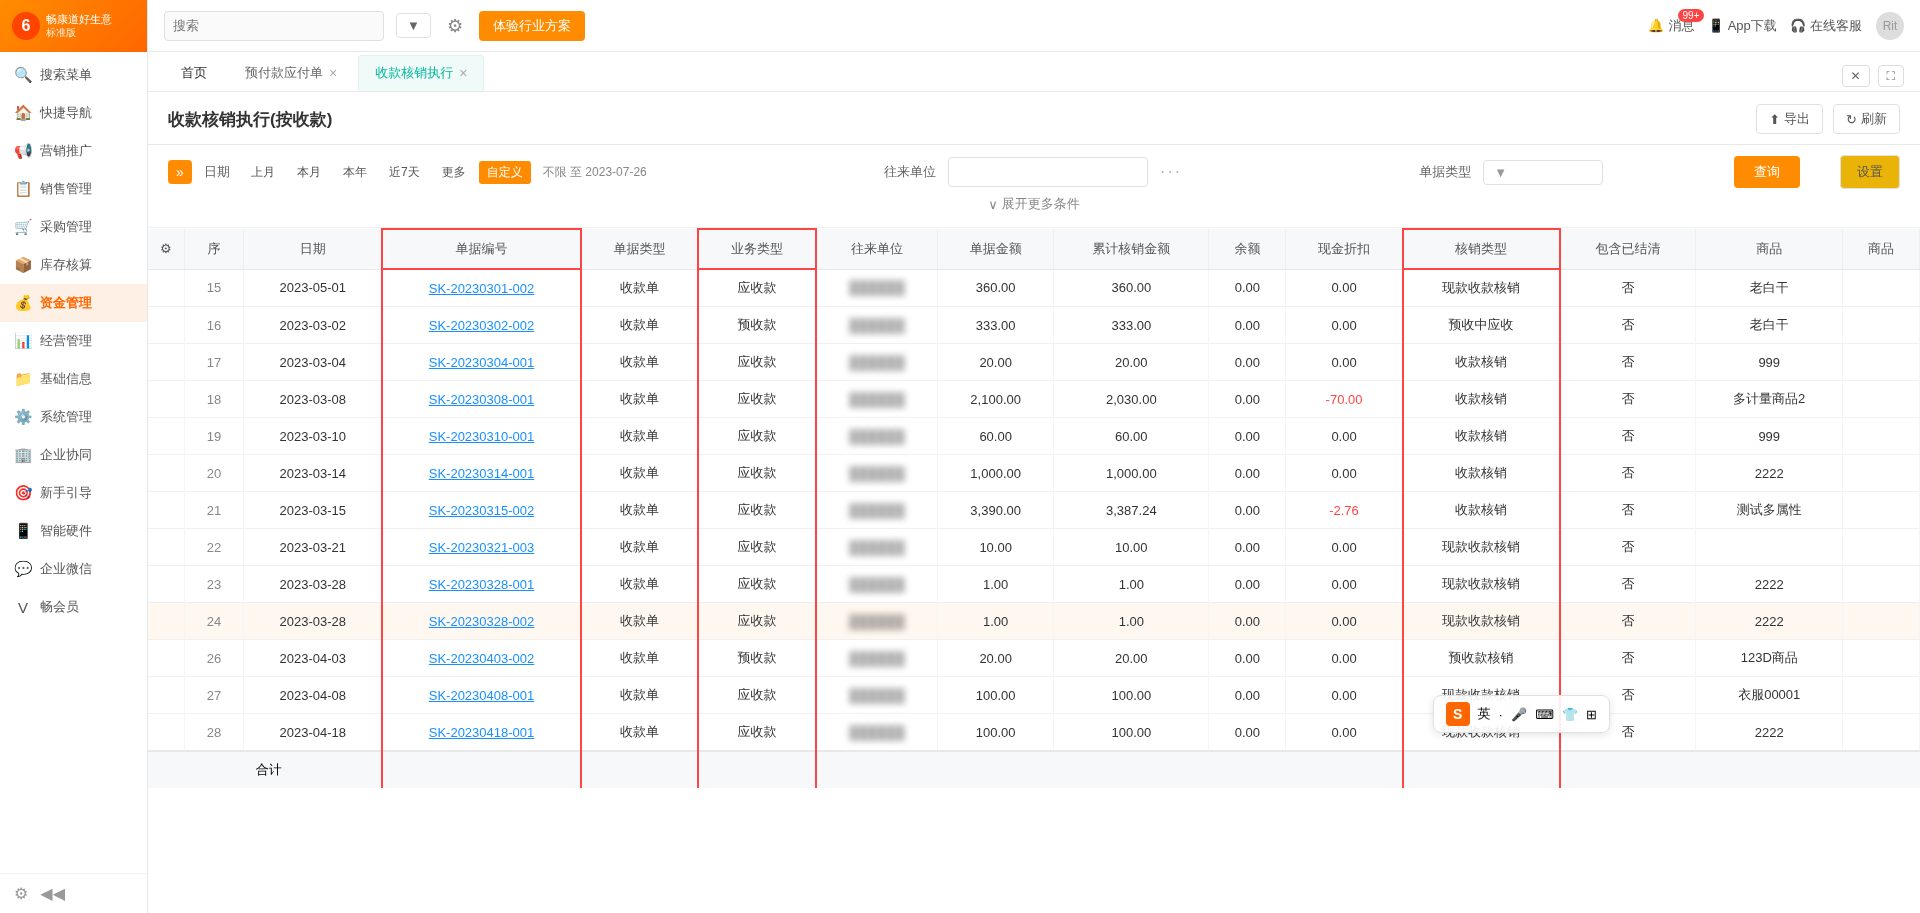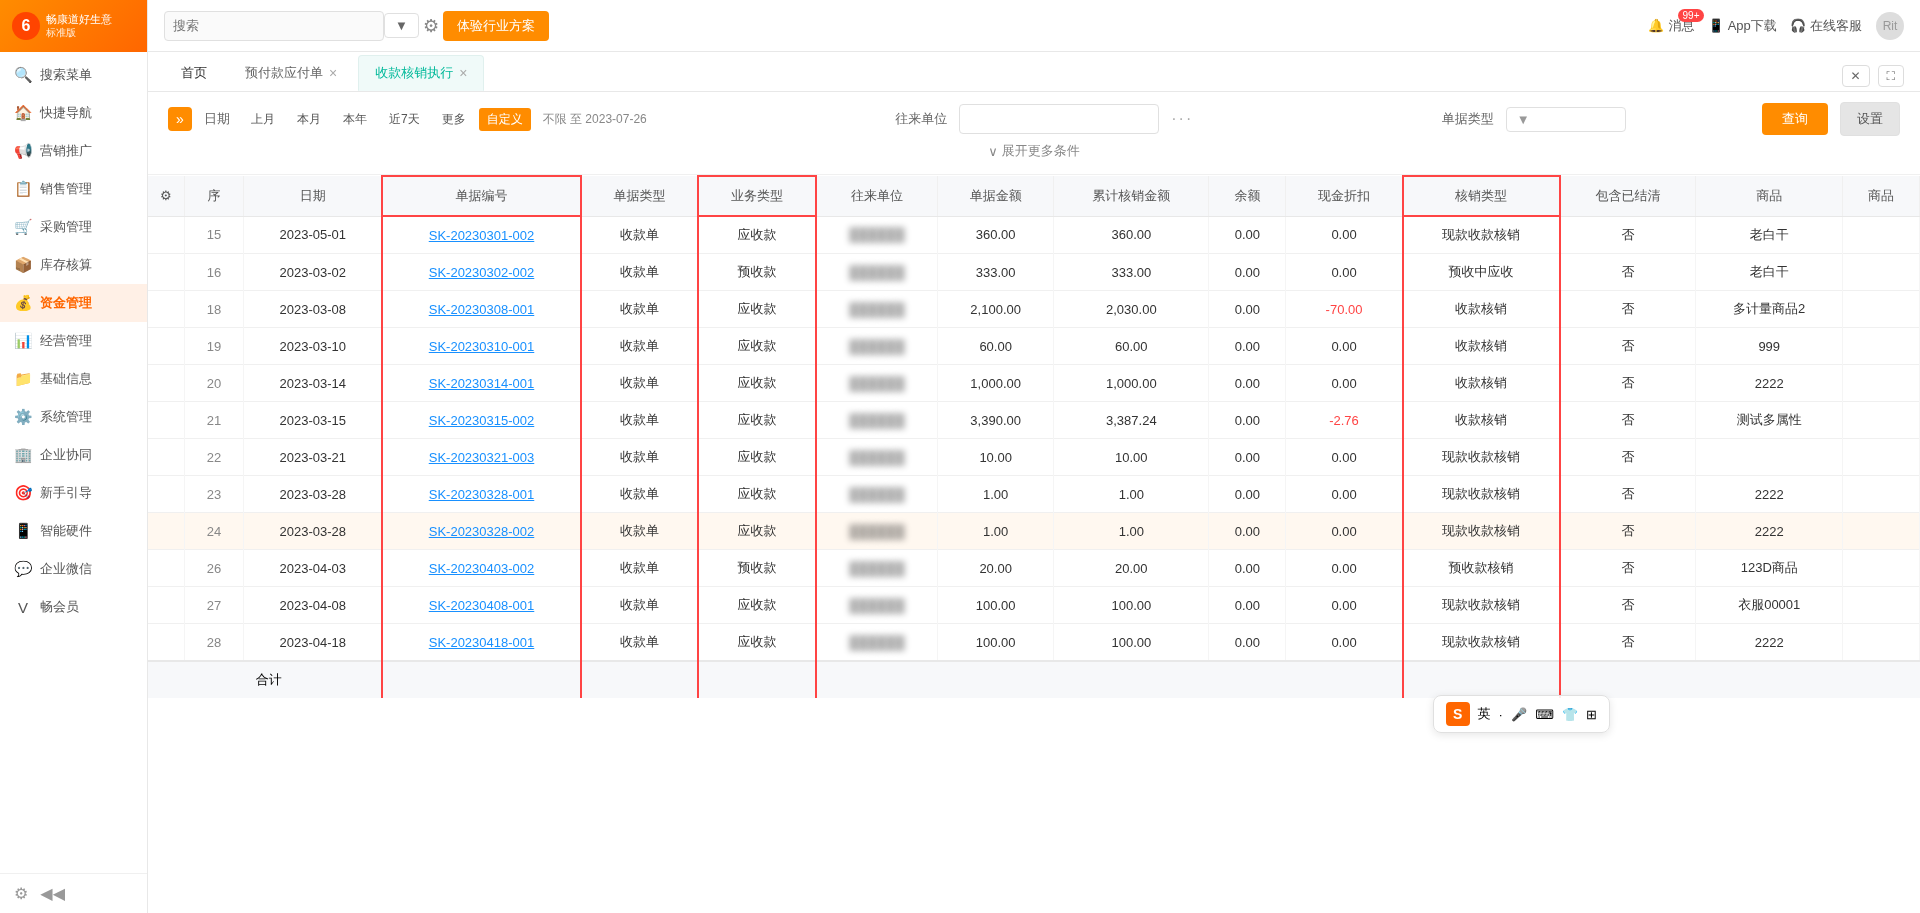--- a/index.html
+++ b/index.html
@@ -57,20 +57,21 @@
     
     .main { flex: 1; display: flex; flex-direction: column; overflow: hidden; }
 
     
     .topbar {
       height: 52px;
       background: #fff;
       border-bottom: 1px solid #e8e8e8;
       display: flex; align-items: center;
       padding: 0 16px;
+      gap: 12px;
     }
     .topbar-search {
       flex: 1; max-width: 220px;
       height: 30px; border: 1px solid #e0e0e0; border-radius: 4px;
       padding: 0 8px; color: #999; background: #fafafa;
     }
     .topbar-dropdown {
       display: flex; align-items: center; gap: 4px;
       border: 1px solid #e0e0e0; border-radius: 4px;
       padding: 4px 10px; cursor: pointer; color: #666;
@@ -177,22 +178,22 @@
       display: flex; align-items: center; gap: 4px;
       border: 1px solid #e0e0e0; border-radius: 4px;
       padding: 4px 10px; cursor: pointer; background: #fff;
       min-width: 120px; color: #999;
     }
     .filter-query-btn {
       background: #ff8c00; color: #fff; border: none; border-radius: 4px;
       padding: 7px 20px; cursor: pointer; font-size: 13px; font-weight: 500;
     }
     .filter-set-btn {
-      border: 1px solid #e0e0e0; background: #e5e5e5; border-radius: 4px;
-      padding: 7px 16px; cursor: pointer; font-size: 13px; color: #555;
+      border: 1px solid #e0e0e0; background: #eab308; border-radius: 4px;
+      padding: 7px 16px; cursor: pointer; font-size: 13px; color: #555; margin-left: 28px;
     }
     .expand-row {
       display: flex; align-items: center; justify-content: center;
       padding: 6px 0 4px;
       cursor: pointer; color: #888; font-size: 12px; gap: 4px;
     }
 
     
     .table-container {
       flex: 1;
@@ -385,20 +386,33 @@
     </div>
     <div class="tab-spacer"></div>
     <div class="tab-actions">
       <button class="tab-action-btn">✕</button>
       <button class="tab-action-btn">⛶</button>
     </div>
   </div>
 
   <div class="main-content-wrap">
 
+    <div class="page-header">
+      <div class="page-title">收款核销执行(按收款)</div>
+      <div class="page-actions">
+        <button class="page-action-btn">
+          <span>⬆</span>
+          <span>导出</span>
+        </button>
+        <button class="page-action-btn">
+          <span>↻</span>
+          <span>刷新</span>
+        </button>
+      </div>
+    </div>
 
     <div class="filter-bar">
       <div class="filter-row">
         <div class="filter-toggle">»</div>
         <span class="filter-label">日期</span>
         <div class="filter-dates">
           <button class="filter-date-btn">上月</button>
           <button class="filter-date-btn">本月</button>
           <button class="filter-date-btn">本年</button>
           <button class="filter-date-btn">近7天</button>
@@ -478,20 +492,37 @@
       <td class="">333.00</td>
       <td>0.00</td>
       <td class="">0.00</td>
       <td style="border-left:2px solid #ff4444;border-right:2px solid #ff4444;">预收中应收</td>
       <td>否</td>
       <td>老白干</td>
       <td></td>
     </tr>
             <tr>
       <td></td>
+      <td class="row-num-col">17</td>
+      <td>2023-03-04</td>
+      <td class="link-cell" style="border-left:2px solid #ff4444;border-right:2px solid #ff4444;">SK-20230304-001</td>
+      <td>收款单</td>
+      <td style="border-left:2px solid #ff4444;border-right:2px solid #ff4444;">应收款</td>
+      <td class="blurred">██████</td>
+      <td class="">20.00</td>
+      <td class="">20.00</td>
+      <td>0.00</td>
+      <td class="">0.00</td>
+      <td style="border-left:2px solid #ff4444;border-right:2px solid #ff4444;">收款核销</td>
+      <td>否</td>
+      <td>999</td>
+      <td></td>
+    </tr>
+            <tr>
+      <td></td>
       <td class="row-num-col">18</td>
       <td>2023-03-08</td>
       <td class="link-cell" style="border-left:2px solid #ff4444;border-right:2px solid #ff4444;">SK-20230308-001</td>
       <td>收款单</td>
       <td style="border-left:2px solid #ff4444;border-right:2px solid #ff4444;">应收款</td>
       <td class="blurred">██████</td>
       <td class="">2,100.00</td>
       <td class="">2,030.00</td>
       <td>0.00</td>
       <td class="negative">-70.00</td>

